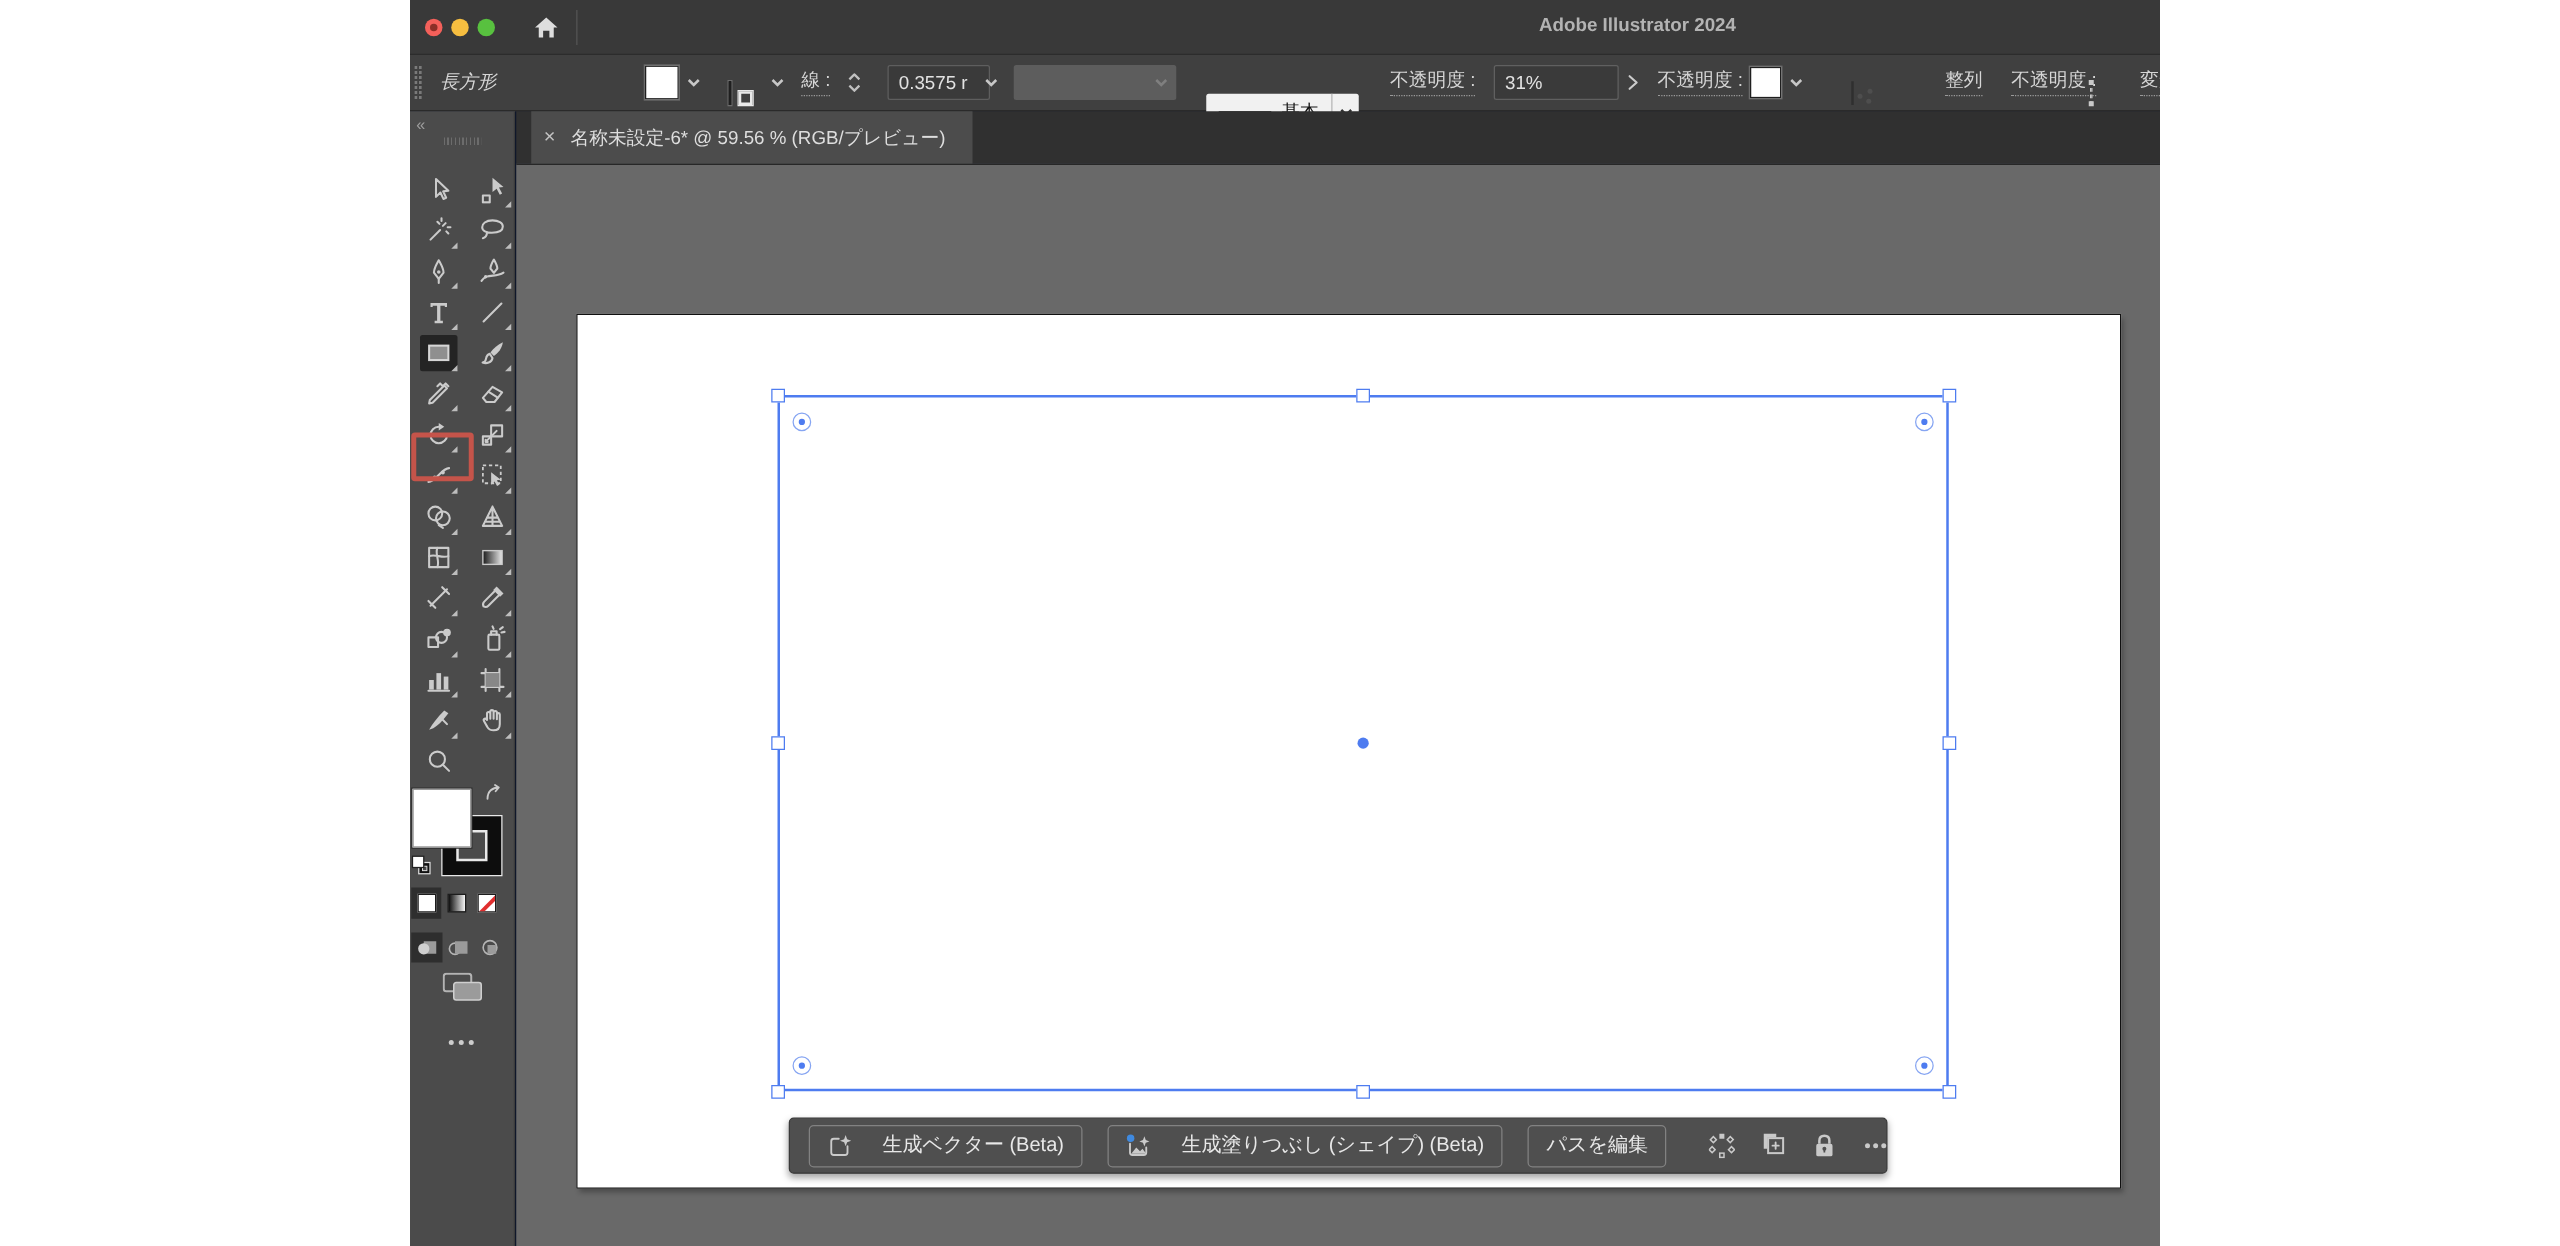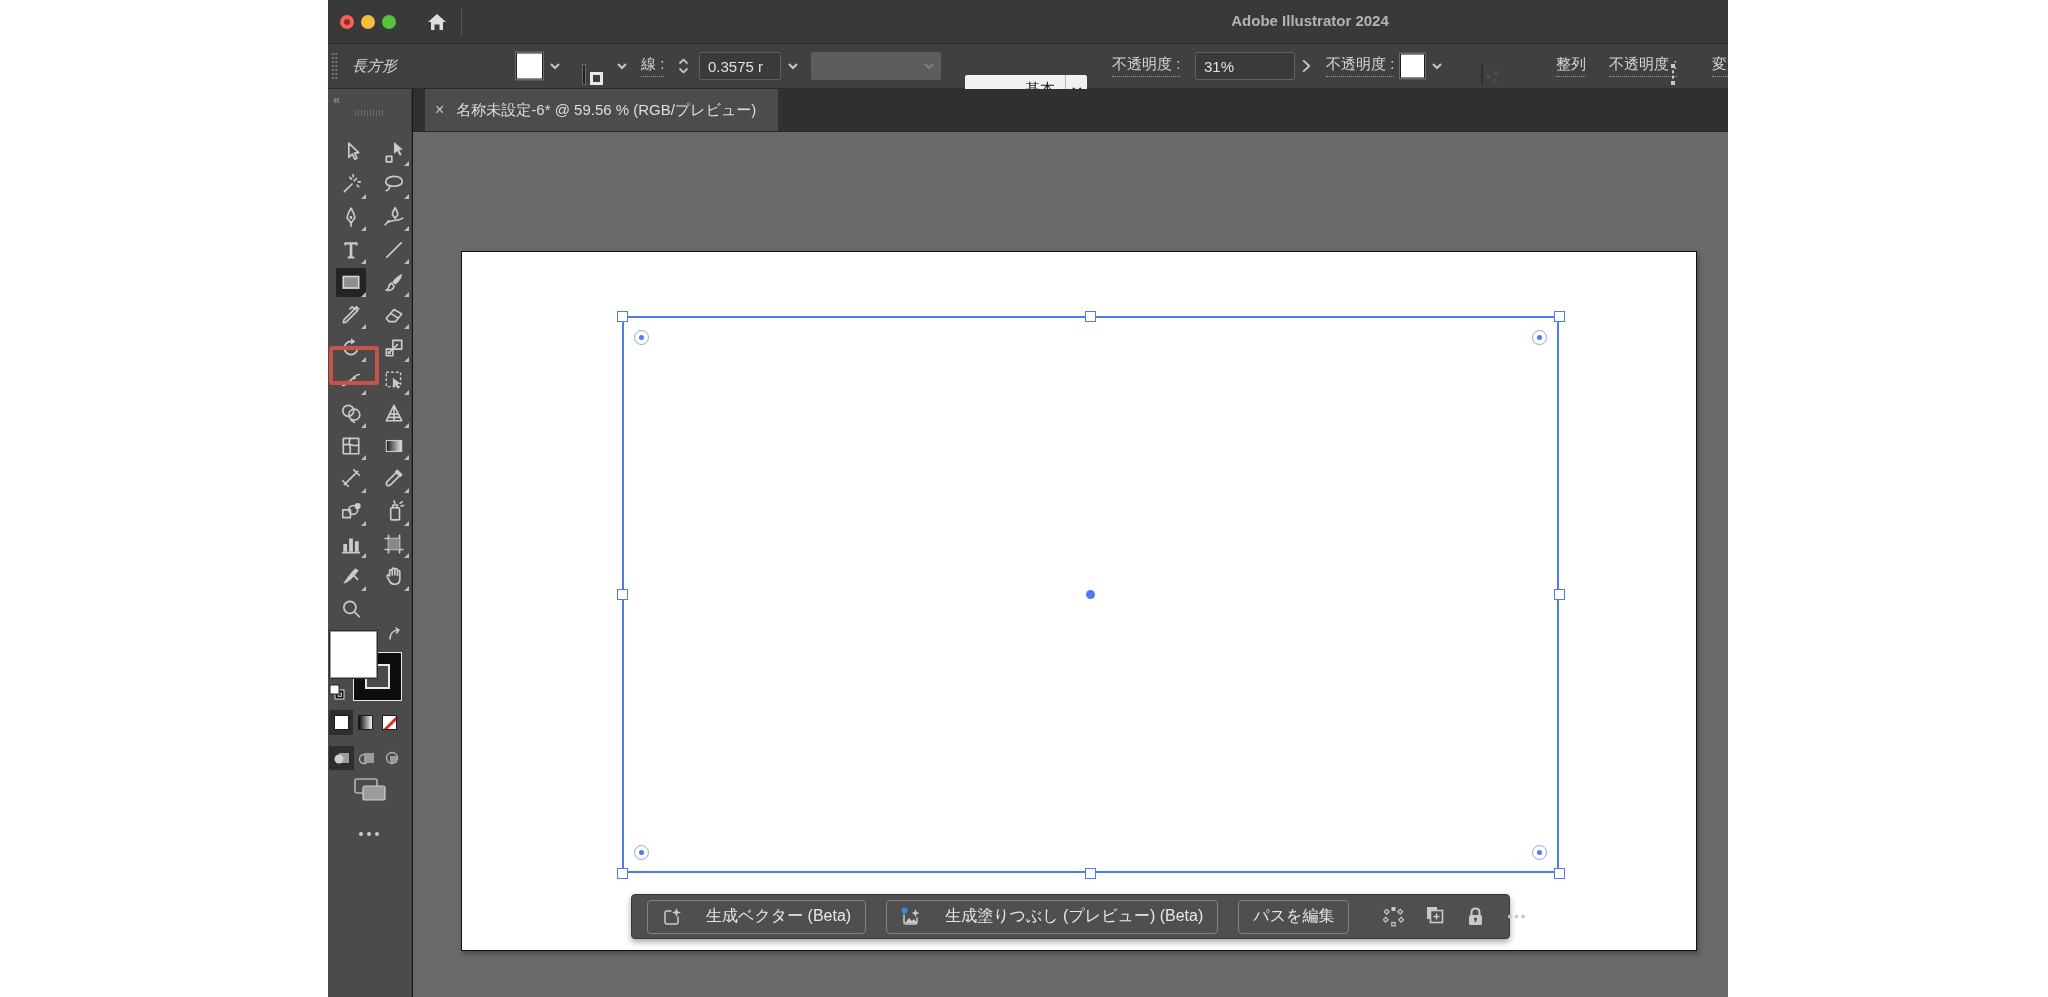--- a/index.html
+++ b/index.html
@@ -172,21 +172,21 @@
 
     <span class="cb linklbl" style="left:313px;">線 :</span>
     <span class="cb stepper" style="left:350px;">
       <svg viewBox="0 0 10 6">
           <path d="M1 5 L5 1 L9 5"></path>
         </svg>
       <svg viewBox="0 0 10 6">
           <path d="M1 1 L5 5 L9 1"></path>
         </svg>
     </span>
-    <span class="cb field" style="left:371px; width:82px;text-align:right;">0.3575 r</span>
+    <span class="cb field" style="left:382px; width:82px;text-align:right;">0.3575 r</span>
     <svg class="cb chev" style="left:459px;" viewBox="0 0 10 8">
         <path d="M1 2 L5 6 L9 2"></path>
       </svg>
 
     <span class="cb dd-disabled" style="left:483px;">
       <svg class="chev" viewBox="0 0 10 8">
           <path d="M1 2 L5 6 L9 2"></path>
         </svg>
     </span>
 
@@ -532,21 +532,21 @@
         </svg>
         <span>生成ベクター (Beta)</span>
       </span>
       <span class="tb-btn">
         <svg viewBox="0 0 20 20">
           <circle cx="3.5" cy="3.5" r="3" fill="#3f8ae0"></circle>
           <path class="ic-stroke" d="M16 11 L16 15 Q16 17 14 17 L5 17 Q3 17 3 15 L3 8"></path>
           <path d="M4 16 L8 11 L11 14 L13 12 L16 16 Z" fill="#cbcbcb"></path>
           <path d="M14.5 2 L15.6 5 L18.5 6.1 L15.6 7.2 L14.5 10.2 L13.4 7.2 L10.5 6.1 L13.4 5 Z" fill="#cbcbcb"></path>
         </svg>
-        <span>生成塗りつぶし (プレビュー) (Beta)</span>
+        <span>生成塗りつぶし (シェイプ) (Beta)</span>
       </span>
       <span class="tb-btn">
         <span>パスを編集</span>
       </span>
       <span class="tb-div"></span>
       <span class="tb-ic">
         <svg viewBox="0 0 21 21">
           <rect x="8.5" y="1" width="4" height="4" fill="#c9c9c9"></rect>
           <rect x="15.5" y="4" width="3.4" height="3.4" fill="none" stroke="#c9c9c9" stroke-width="1.2" transform="rotate(45 17.2 5.7)"></rect>
           <rect x="2" y="4" width="3.4" height="3.4" fill="none" stroke="#c9c9c9" stroke-width="1.2" transform="rotate(45 3.7 5.7)"></rect>

